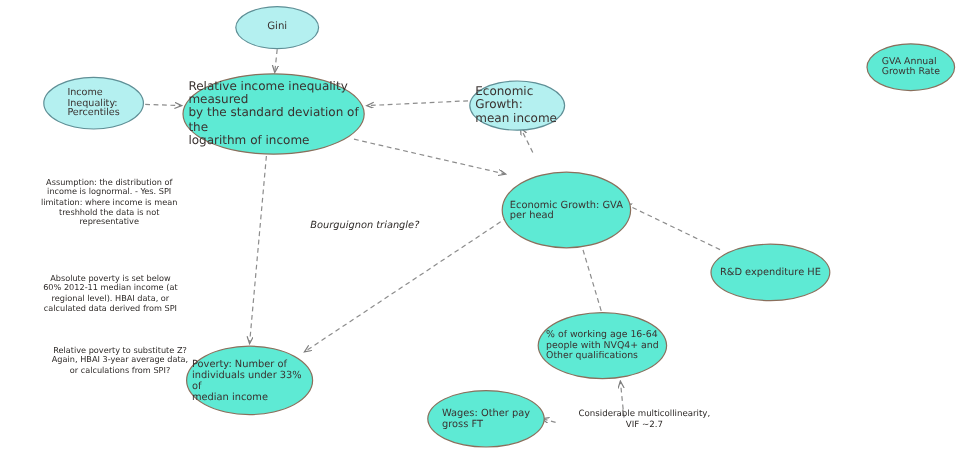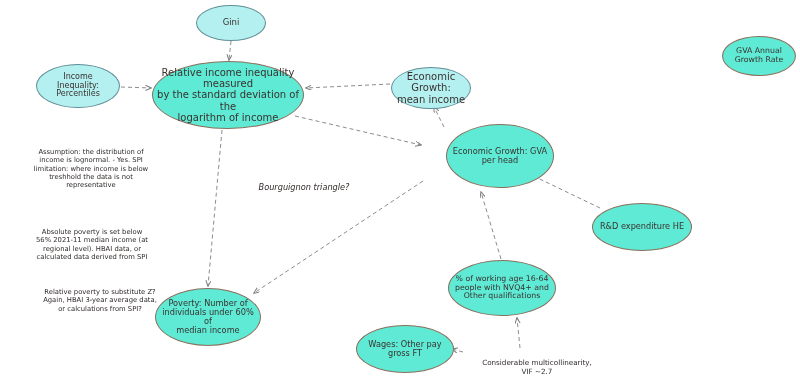--- a/index.html
+++ b/index.html
@@ -20,21 +20,21 @@
     left: 0;
     top: 0;
     width: 800px;
     height: 385px;
   }
   .node {
     position: absolute;
     display: flex;
     align-items: center;
     justify-content: center;
-    text-align: center;
+    text-align: left;
     border-radius: 50%;
     border: 1px solid #7a6f66;
     box-sizing: border-box;
     color: #3a3230;
     line-height: 1.12;
     padding: 2px 4px;
     white-space: pre-line;
   }
   .node.orange {
     background: #5eead4;
@@ -87,43 +87,43 @@
       <div class="node cyan" style="left: 36px; top: 64px; width: 84px; height: 44px; font-size: 8px;"><span>Income
 Inequality:
 Percentiles</span></div>
       <div class="node orange" style="left: 152px; top: 61px; width: 152px; height: 68px; font-size: 10px;"><span>Relative income inequality measured
 by the standard deviation of the
 logarithm of income</span></div>
       <div class="node cyan" style="left: 391px; top: 67px; width: 80px; height: 42px; font-size: 10px;"><span>Economic Growth:
 mean income</span></div>
       <div class="node orange" style="left: 722px; top: 36px; width: 74px; height: 40px; font-size: 7.8px;"><span>GVA Annual
 Growth Rate</span></div>
-      <div class="node orange" style="left: 418px; top: 124px; width: 108px; height: 64px; font-size: 8.2px; margin-left: 28px;"><span>Economic Growth: GVA
+      <div class="node orange" style="left: 418px; top: 143px; width: 108px; height: 64px; font-size: 8.2px;"><span>Economic Growth: GVA
 per head</span></div>
       <div class="node orange" style="left: 592px; top: 203px; width: 100px; height: 48px; font-size: 8.2px;"><span>R&amp;D expenditure HE</span></div>
       <div class="node orange" style="left: 155px; top: 288px; width: 106px; height: 58px; font-size: 8.2px;"><span>Poverty: Number of
-individuals under 60% of
+individuals under 33% of
 median income</span></div>
       <div class="node orange" style="left: 448px; top: 260px; width: 108px; height: 56px; font-size: 7.8px;"><span>% of working age 16-64
 people with NVQ4+ and
 Other qualifications</span></div>
       <div class="node orange" style="left: 356px; top: 325px; width: 98px; height: 48px; font-size: 8.2px;"><span>Wages: Other pay
 gross FT</span></div>
     </div>
   <div id="note-layer">
       <div class="note" style="left: 10px; top: 148px; width: 162px; font-size: 6.8px;">Assumption: the distribution of
 income is lognormal. - Yes. SPI
-limitation: where income is below
+limitation: where income is mean
 treshhold the data is not
 representative</div>
       <div class="note" style="left: 12px; top: 228px; width: 160px; font-size: 6.8px;">Absolute poverty is set below
-56% 2021-11 median income (at
+60% 2012-11 median income (at
 regional level). HBAI data, or
 calculated data derived from SPI</div>
       <div class="note" style="left: 20px; top: 288px; width: 160px; font-size: 6.8px;">Relative poverty to substitute Z?
 Again, HBAI 3-year average data,
 or calculations from SPI?</div>
       <div class="note italic" style="left: 249px; top: 182px; width: 110px; font-size: 8.2px;">Bourguignon triangle?</div>
-      <div class="note" style="left: 462px; top: 359px; width: 150px; font-size: 7.2px;">Considerable multicollinearity,
+      <div class="note" style="left: 462px; top: 341px; width: 150px; font-size: 7.2px;">Considerable multicollinearity,
 VIF ~2.7</div>
     </div>
 
 </div>
 
 </body></html>

